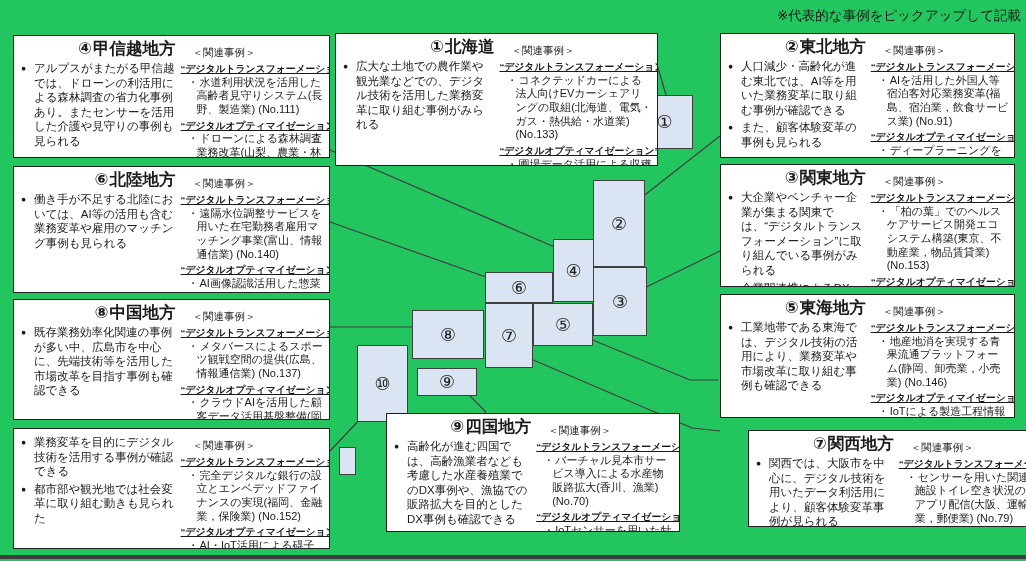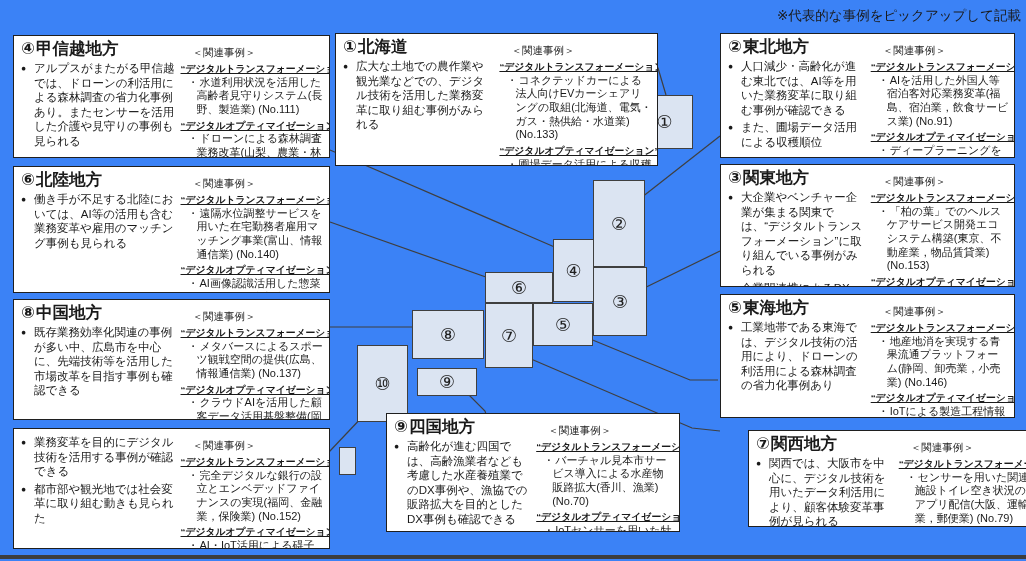--- a/index.html
+++ b/index.html
@@ -1,32 +1,32 @@
 <!DOCTYPE html>
 <html><head>
 <meta charset="utf-8">
 <style>
   html,body { margin:0; padding:0; }
   #canvas {
     position:relative; width:1026px; height:561px;
-    background:#3b82f6; overflow:hidden;
+    background:#22c55e; overflow:hidden;
     font-family:"Liberation Sans","DejaVu Sans",sans-serif;
     color:#1a1a1a;
   }
   .note {
     position:absolute; top:7px; right:5px; font-size:13.5px; color:#1a1a1a;
   }
   .region-box {
     position:absolute; background:#ffffff; border:1.6px solid #1f1f1f;
     box-sizing:border-box; display:flex; padding:3px 5px 3px 7px; gap:5px;
     overflow:hidden;
   }
   .col-left { flex:0 0 51%; min-width:0; }
   .col-right { flex:1 1 auto; min-width:0; }
-  .region-title { font-size:16.5px; font-weight:bold; line-height:1.15; white-space:nowrap; }
+  .region-title { font-size:16.5px; font-weight:bold; line-height:1.15; white-space:nowrap;text-align:right; }
   .rnum { margin-right:1px; }
   ul.bullets { margin:3px 0 0 0; padding:0; list-style:none; }
   ul.bullets li {
     position:relative; font-size:11.5px; line-height:1.27;
     padding-left:13px; margin-bottom:3px;
   }
   ul.bullets li::before {
     content:"●"; position:absolute; left:0; top:2px; font-size:8.5px;
   }
   .related { font-size:10.5px; margin:7px 0 3px 12px; }
@@ -197,21 +197,21 @@
       <div class="cat">“デジタルオプティマイゼーション”</div>
       <div class="case-item"><span class="dot">・</span><span>IoTセンサーを用いた牡蠣生育遠隔管理(徳島、漁業) (No.5)</span></div>
     </div>
   </div>
 
   <div class="region-box" style="left:720px;top:33px;width:295px;height:125px">
     <div class="col-left" style="flex-basis:49%">
       <div class="region-title"><span class="rnum">②</span><span>東北地方</span></div>
       <ul class="bullets">
         <li>人口減少・高齢化が進む東北では、AI等を用いた業務変革に取り組む事例が確認できる</li>
-        <li>また、圃場データ活用による収穫順位</li>
+        <li>また、顧客体験変革の事例も見られる</li>
       </ul>
     </div>
     <div class="col-right">
       <div class="related">＜関連事例＞</div>
       <div class="cat">“デジタルトランスフォーメーション”</div>
       <div class="case-item"><span class="dot">・</span><span>AIを活用した外国人等宿泊客対応業務変革(福島、宿泊業，飲食サービス業) (No.91)</span></div>
       <div class="cat">“デジタルオプティマイゼーション”</div>
       <div class="case-item"><span class="dot">・</span><span>ディープラーニングを活用した酒造り職人技術継承(岩手、製造業) (No.15)</span></div>
     </div>
   </div>
@@ -230,21 +230,21 @@
       <div class="case-item"><span class="dot">・</span><span>「柏の葉」でのヘルスケアサービス開発エコシステム構築(東京、不動産業，物品賃貸業) (No.153)</span></div>
       <div class="cat">“デジタルオプティマイゼーション”</div>
       <div class="case-item"><span class="dot">・</span><span>IoTを用いた林業安全管理業務高度化(千葉、情報通信業) (No.32)</span></div>
     </div>
   </div>
 
   <div class="region-box" style="left:720px;top:294px;width:295px;height:124px">
     <div class="col-left" style="flex-basis:49%">
       <div class="region-title"><span class="rnum">⑤</span><span>東海地方</span></div>
       <ul class="bullets">
-        <li>工業地帯である東海では、デジタル技術の活用により、ドローンの利活用による森林調査の省力化事例あり</li>
+        <li>工業地帯である東海では、デジタル技術の活用により、業務変革や市場改革に取り組む事例も確認できる</li>
       </ul>
     </div>
     <div class="col-right">
       <div class="related">＜関連事例＞</div>
       <div class="cat">“デジタルトランスフォーメーション”</div>
       <div class="case-item"><span class="dot">・</span><span>地産地消を実現する青果流通プラットフォーム(静岡、卸売業，小売業) (No.146)</span></div>
       <div class="cat">“デジタルオプティマイゼーション”</div>
       <div class="case-item"><span class="dot">・</span><span>IoTによる製造工程情報見える化(岐阜、製造業) (No.21)</span></div>
     </div>
   </div>

